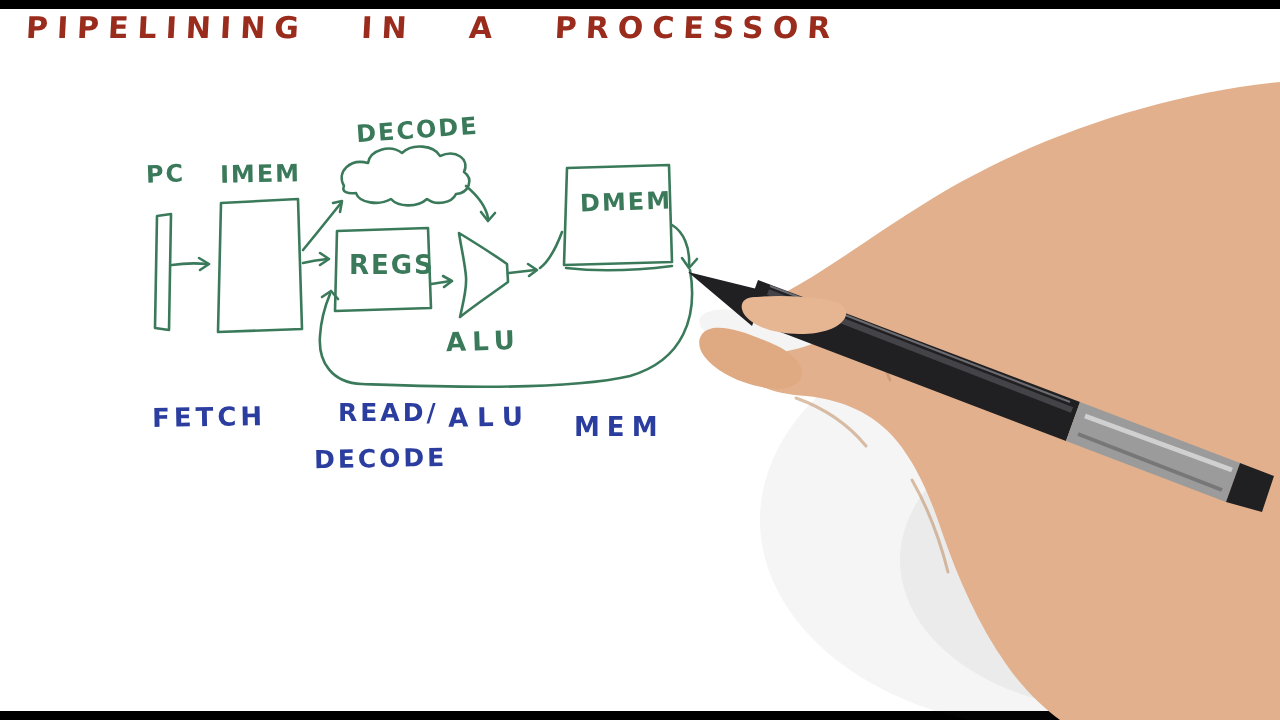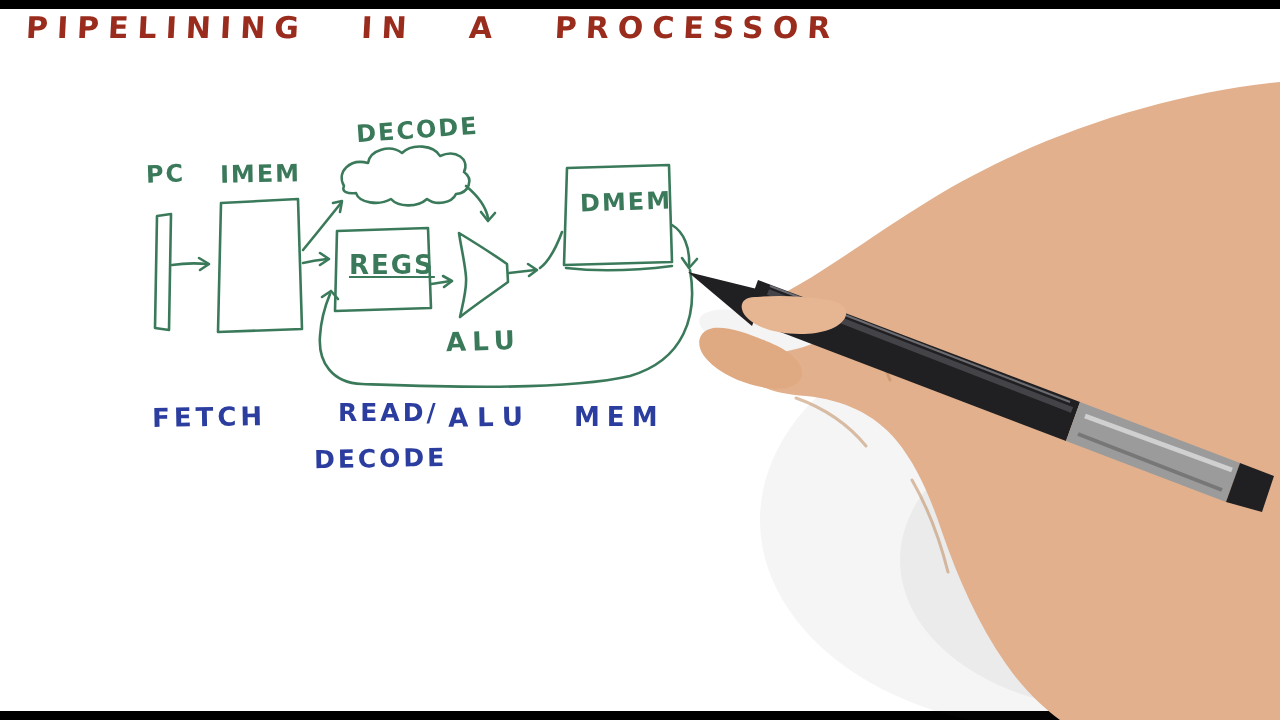--- a/index.html
+++ b/index.html
@@ -81,29 +81,29 @@
 
       <path d="M690,270 C698,316 684,360 630,376 C560,392 420,386 362,384
            C332,383 318,362 320,336 C321,320 325,306 330,294"></path>
       <path d="M331,291 L322,297 M331,291 L338,299"></path>
     </g>
   </svg>
 
   <span class="blabel" style="left:146px;top:160px;font-size:24px;letter-spacing:2px;transform:rotate(-2deg);">PC</span>
   <span class="blabel" style="left:220px;top:160px;font-size:24px;letter-spacing:2px;transform:rotate(-1deg);">IMEM</span>
   <span class="blabel" style="left:356px;top:116px;font-size:24px;letter-spacing:2px;transform:rotate(-4deg);">DECODE</span>
-  <span class="blabel" style="left:349px;top:250px;font-size:26px;letter-spacing:2px;text-decoration:underline;">REGS</span>
+  <span class="blabel" style="left:349px;top:250px;font-size:26px;letter-spacing:2px;">REGS</span>
   <span class="blabel" style="left:446px;top:326px;font-size:26px;letter-spacing:6px;transform:rotate(-2deg);">ALU</span>
   <span class="blabel" style="left:580px;top:188px;font-size:24px;letter-spacing:2px;transform:rotate(-2deg);">DMEM</span>
 
   <span class="slabel" style="left:152px;top:402px;font-size:26px;letter-spacing:4px;transform:rotate(-1deg);">FETCH</span>
   <span class="slabel" style="left:316px;top:398px;font-size:25px;letter-spacing:3px;margin-left:22px;">READ/</span>
   <span class="slabel" style="left:314px;top:444px;font-size:25px;letter-spacing:3px;transform:rotate(-1deg);">DECODE</span>
   <span class="slabel" style="left:448px;top:402px;font-size:26px;letter-spacing:9px;transform:rotate(-1deg);">ALU</span>
-  <span class="slabel" style="left:574px;top:402px;font-size:26px;letter-spacing:7px;">MEM</span>
+  <span class="slabel" style="left:574px;top:412px;font-size:26px;letter-spacing:7px;">MEM</span>
 
   <svg class="layer" viewBox="0 0 1280 720">
 
     <g>
       <ellipse cx="1060" cy="520" rx="300" ry="210" fill="rgba(60,60,60,0.05)"></ellipse>
       <ellipse cx="1120" cy="560" rx="220" ry="150" fill="rgba(60,60,60,0.05)"></ellipse>
       <ellipse cx="790" cy="348" rx="95" ry="26" fill="rgba(60,60,60,0.06)" transform="rotate(18 790 348)"></ellipse>
     </g>
 
     <g>

